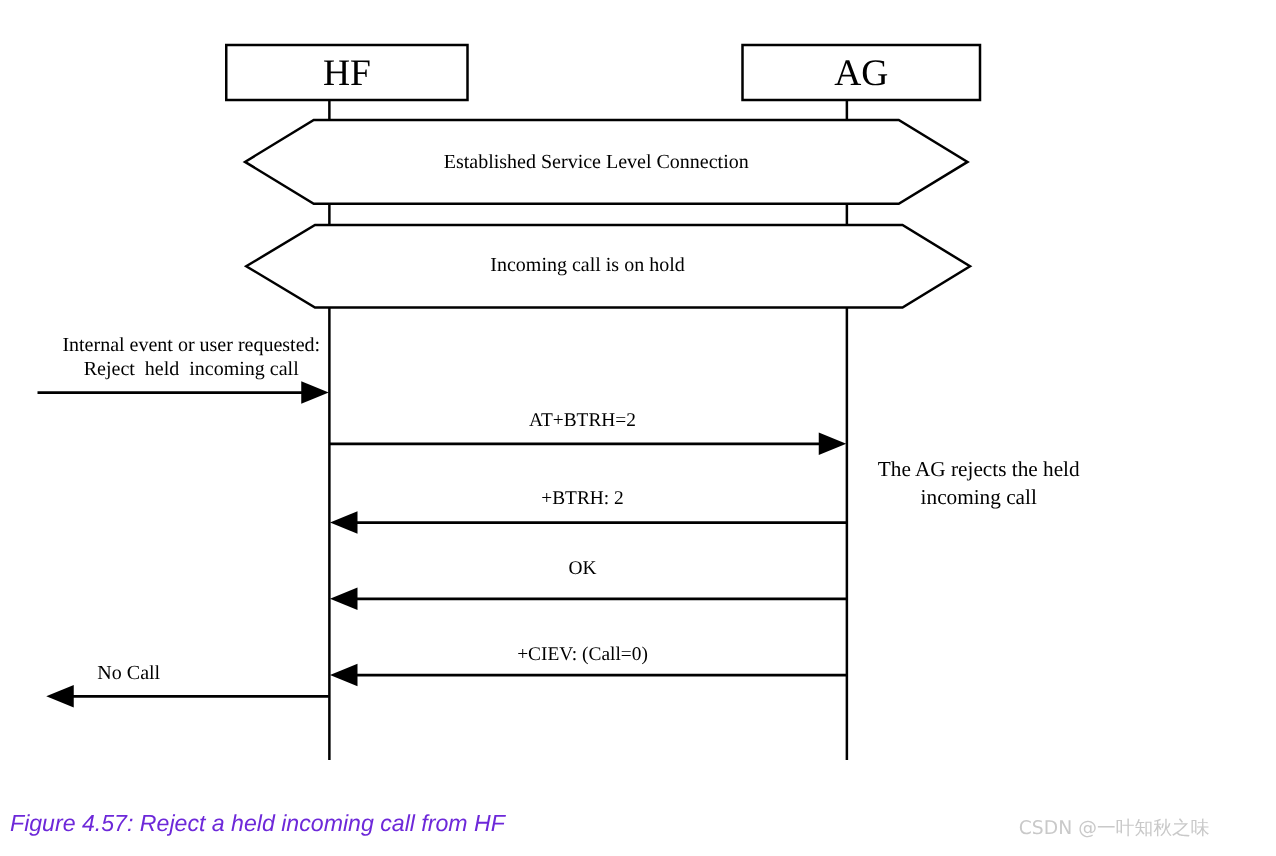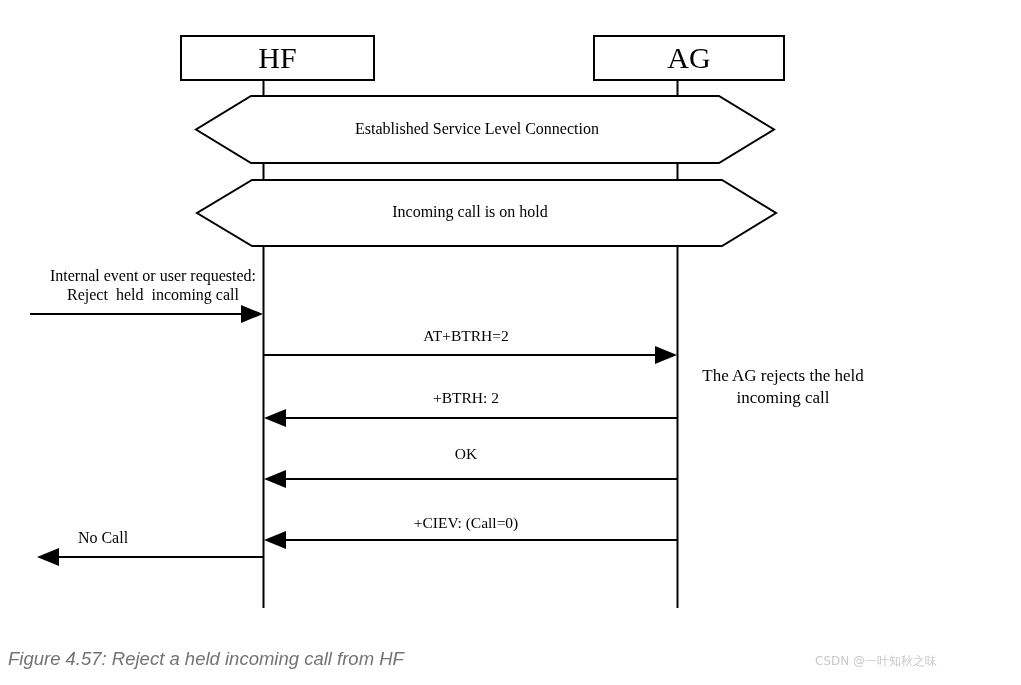--- a/index.html
+++ b/index.html
@@ -25,28 +25,28 @@
   .wire  { stroke: #000000; stroke-width: 2; }
   .arrowline { stroke: #000000; stroke-width: 2.2; }
   .arrowhead { fill: #000000; stroke: none; }
   .figure-caption {
     position: absolute;
     left: 8px;
     top: 648px;
     font-family: "Liberation Sans", "DejaVu Sans", sans-serif;
     font-style: italic;
     font-size: 18.5px;
-    color: #737373;
+    color: #6d28d9;
   }
   .watermark {
     position: absolute;
     left: 815px;
     top: 653px;
     font-family: "DejaVu Sans", "Liberation Sans", sans-serif;
-    font-size: 12px;
+    font-size: 15px;
     color: #c9c9c9;
   }
 </style>
 </head>
 <body>
 
 <div class="page">
 
   <svg width="1021" height="685" viewBox="0 0 1021 685" xmlns="http://www.w3.org/2000/svg">
 

